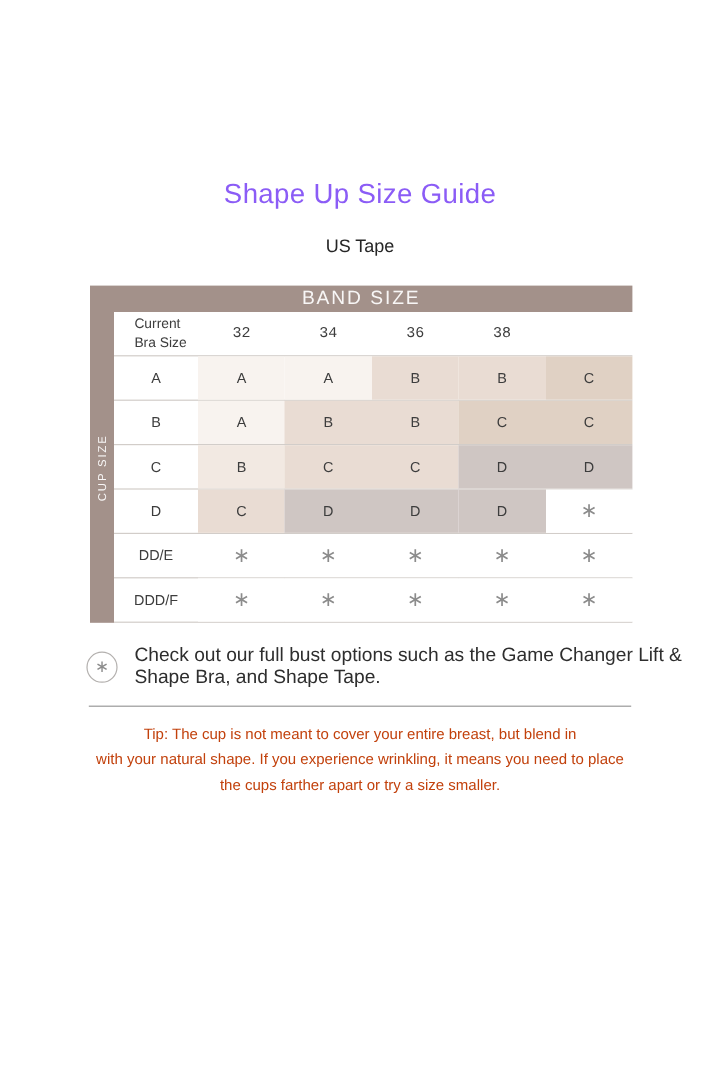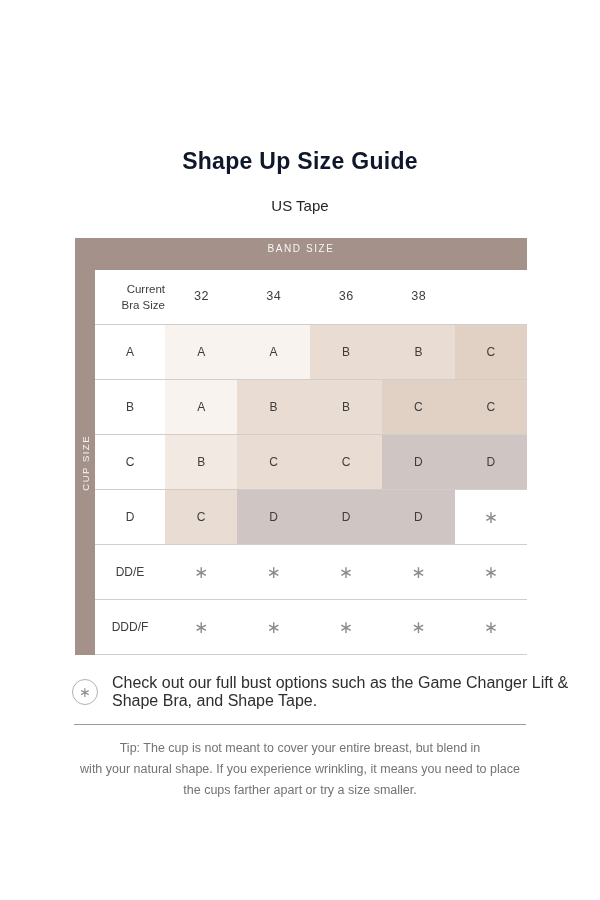--- a/index.html
+++ b/index.html
@@ -9,42 +9,42 @@
     font-family: "Liberation Sans", sans-serif;
     color: #2e2e2e;
     overflow: hidden;
     position: relative;
   }
 
   .title {
     margin: 148px 0 0 0;
     text-align: center;
     font-size: 23px;
-    font-weight: 700;
+    font-weight: 400;
     letter-spacing: 0.3px;
-    color: #0f172a;
+    color: #8b5cf6;
   }
   .subtitle {
     margin-top: 22px;
     text-align: center;
     font-size: 15px;
     color: #262626;
   }
 
   .size-table {
     margin: 24px 0 0 75px;
     width: 452px;
   }
   .band-bar {
-    height: 32px;
+    height: 22px;
     line-height: 22px;
     background: #a3918a;
     color: rgba(255,255,255,0.92);
     text-align: center;
-    font-size: 10px;
+    font-size: 16px;
     letter-spacing: 1.6px;
   }
   .table-flex { display: flex; }
   .cup-bar {
     width: 20px;
     background: #a3918a;
     display: flex;
     align-items: center;
     justify-content: center;
   }
@@ -53,24 +53,23 @@
     transform: rotate(180deg);
     font-size: 9.5px;
     letter-spacing: 1.5px;
     color: rgba(255,255,255,0.92);
     white-space: nowrap;
   }
   .grid { flex: 1; background: #ffffff; }
   .row {
     display: grid;
     grid-template-columns: 70px repeat(5, 1fr);
-    height: 55px;
+    height: 37px;
     box-sizing: border-box;
     border-bottom: 1px solid #d2cdc9;
-    text-align: right;
   }
   .cell {
     display: flex;
     align-items: center;
     justify-content: center;
     font-size: 12px;
     color: #3d3d3d;
   }
   .corner {
     justify-content: flex-start;
@@ -113,21 +112,21 @@
     width: 452px;
     border-top: 1px solid #9a9a9a;
     height: 0;
   }
 
   .tip {
     margin-top: 13px;
     text-align: center;
     font-size: 12.5px;
     line-height: 21px;
-    color: #737373;
+    color: #c2410c;
   }
 </style>
 </head>
 <body>
 
 <div>
 
   <h1 class="title">Shape Up Size Guide</h1>
   <div class="subtitle">US Tape</div>
 

